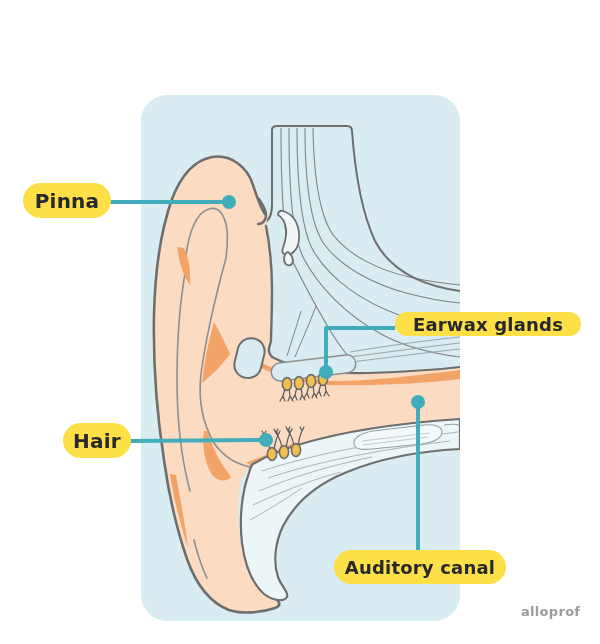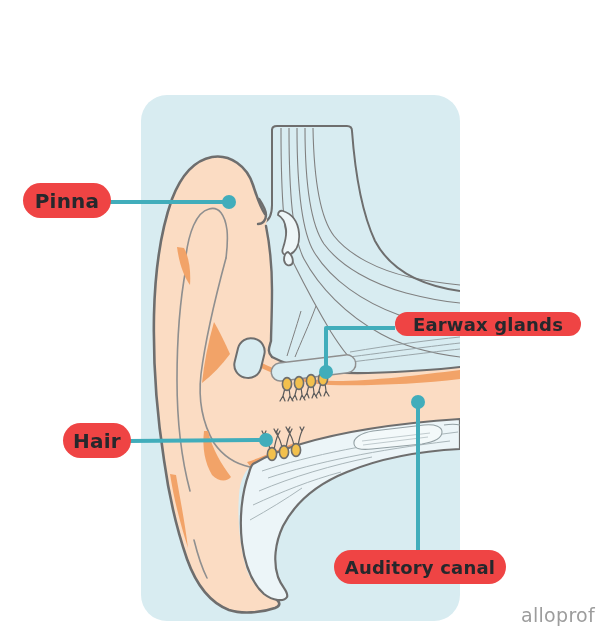--- a/index.html
+++ b/index.html
@@ -1,37 +1,37 @@
 <!DOCTYPE html>
 <html><head>
 <meta charset="utf-8">
 <style>
   html,body{margin:0;padding:0;background:#ffffff;}
   body{font-family:"DejaVu Sans", sans-serif;}
   #stage{position:relative;width:600px;height:644px;background:#ffffff;overflow:hidden;}
   #stage svg{position:absolute;left:0;top:0;}
   .pill{
     position:absolute;
-    background:#ef4444;
+    background:#fde047;
     color:#26282c;
     font-weight:bold;
     border-radius:18px;
     display:flex;align-items:center;justify-content:center;
     letter-spacing:.2px;
     white-space:nowrap;
     z-index:5;
     text-align:right;
   }
   .pill-pinna{left:23px;top:183px;width:88px;height:35px;font-size:20px;}
   .pill-earwax{left:395px;top:312px;width:186px;height:24px;font-size:18px;}
   .pill-hair{left:63px;top:423px;width:68px;height:35px;font-size:20px;}
   .pill-canal{left:334px;top:550px;width:172px;height:34px;font-size:18px;}
   .watermark{
     position:absolute;left:521px;top:604px;
-    font-size:19px;font-weight:normal;color:#9c9c9c;letter-spacing:.3px;z-index:5;
+    font-size:13px;font-weight:bold;color:#9c9c9c;letter-spacing:.3px;z-index:5;
   }
 </style>
 </head>
 <body>
 
 <div id="stage">
 
   <svg width="600" height="644" viewBox="0 0 600 644">
     <defs>
       <clipPath id="cardClip">

